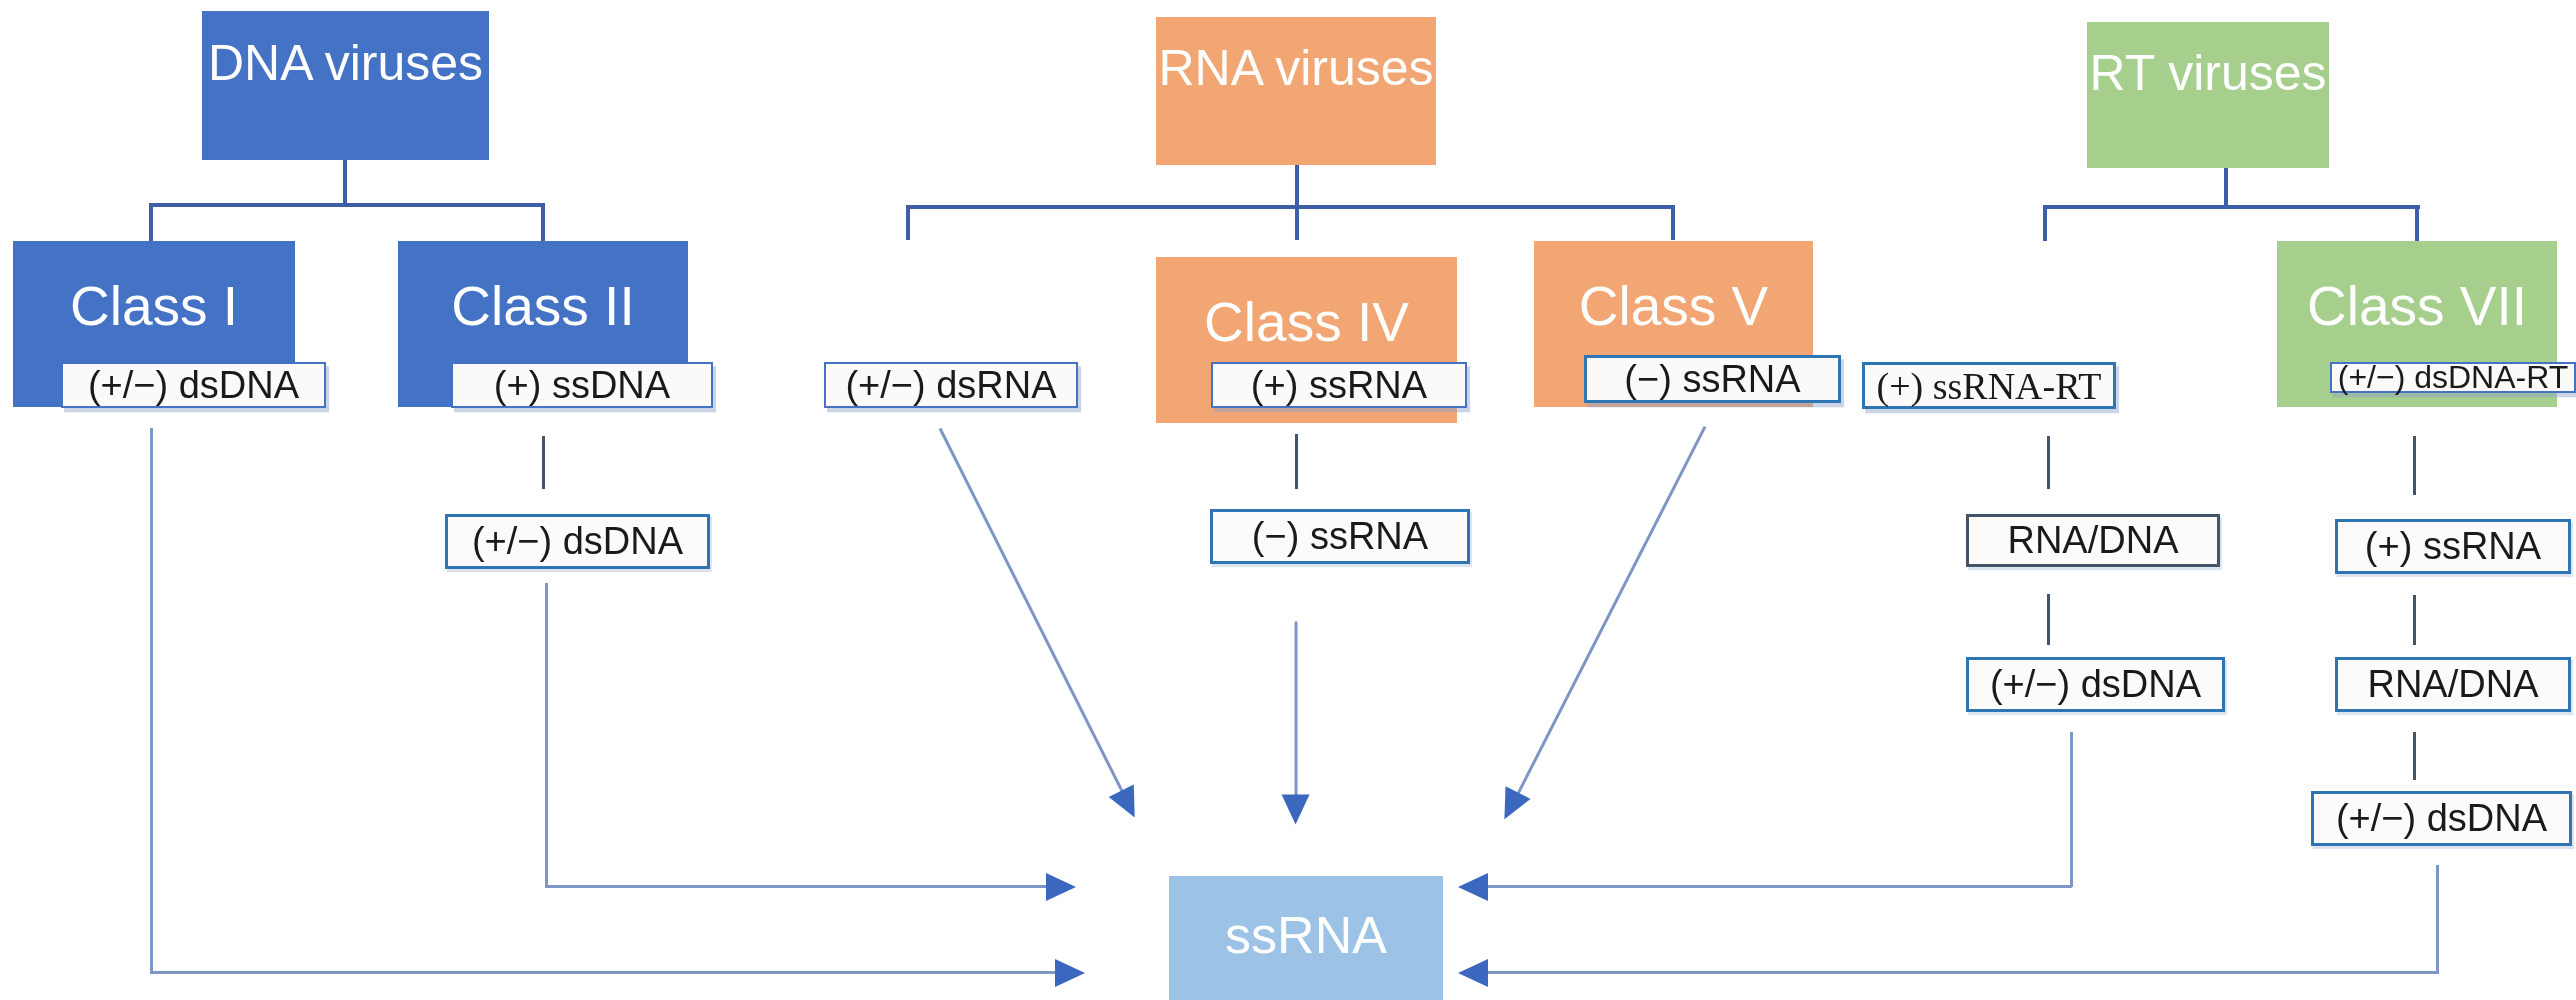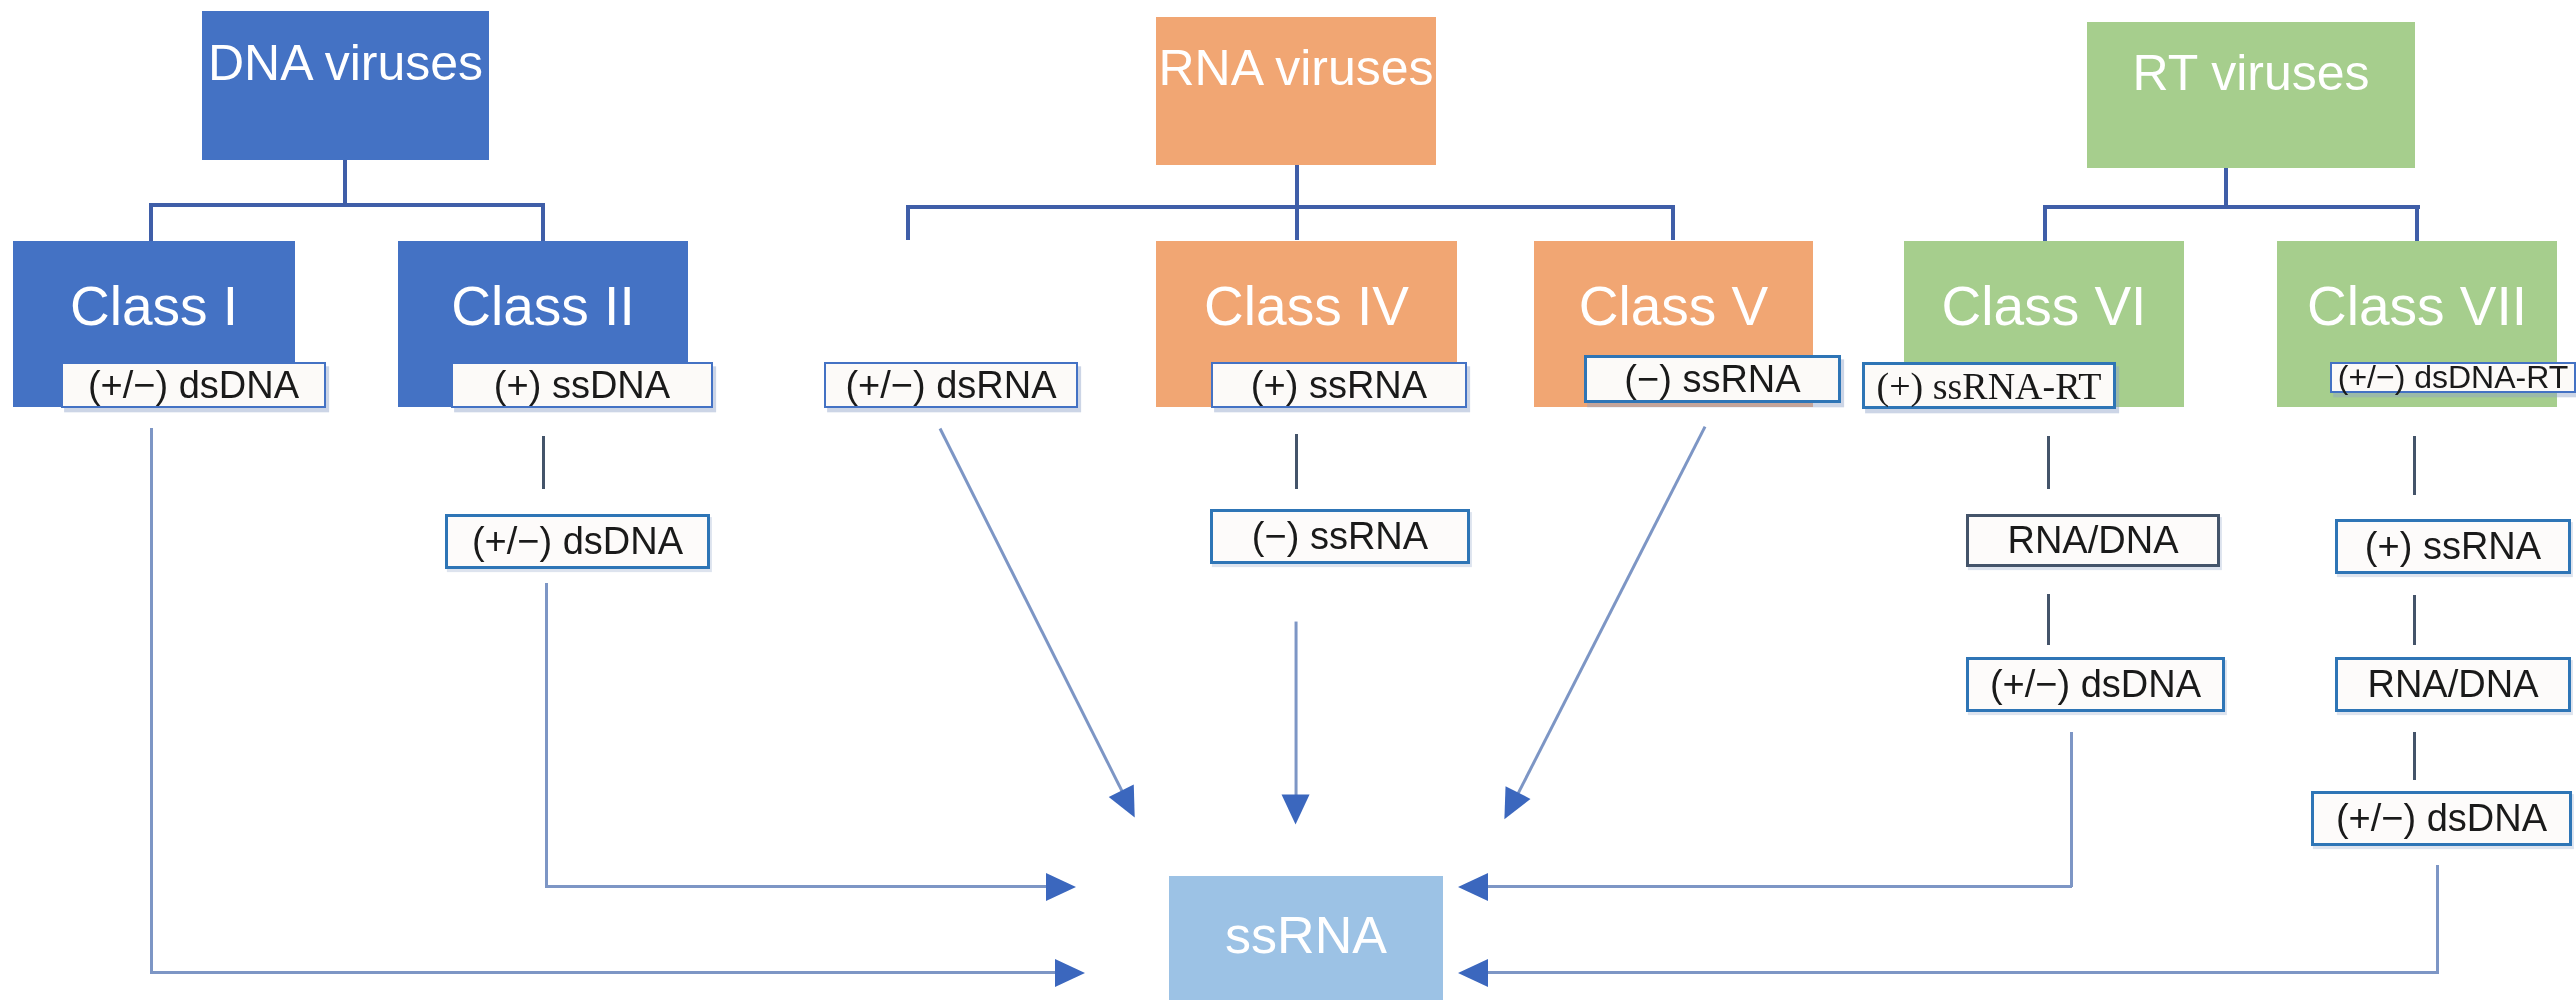--- a/index.html
+++ b/index.html
@@ -113,38 +113,35 @@
 
   <div class="aline" style="left:2436px;top:865px;width:3.1px;height:109px;"></div>
   <div class="aline arrow-left" style="left:1486px;top:971px;width:952px;"></div>
 
   <div class="bigbox topbox fill-dna" style="left:202px;top:11px;width:287px;height:149px;">
     <span>DNA viruses</span>
   </div>
   <div class="bigbox topbox fill-rna" style="left:1156px;top:16.7px;width:280px;height:148px;">
     <span>RNA viruses</span>
   </div>
-  <div class="bigbox topbox fill-rt" style="left:2087px;top:22px;width:328px;height:146px;text-align:center;">
+  <div class="bigbox topbox fill-rt" style="left:2087px;top:22px;width:242px;height:146px;text-align:center;">
     <span>RT viruses</span>
   </div>
 
   <div class="bigbox classbox fill-dna" style="left:13px;top:241px;width:282px;height:166px;">
     <span>Class I</span>
   </div>
   <div class="bigbox classbox fill-dna" style="left:398px;top:241px;width:290px;height:166px;">
     <span>Class II</span>
   </div>
-  <div class="bigbox classbox fill-rna" style="left:1156px;top:241px;width:301px;height:166px;">
+  <div class="bigbox classbox fill-rna" style="left:1156px;top:257px;width:301px;height:166px;">
     <span>Class IV</span>
   </div>
   <div class="bigbox classbox fill-rna" style="left:1534px;top:241px;width:279px;height:166px;">
     <span>Class V</span>
-  </div>
-  <div class="bigbox classbox fill-rt" style="left:1904px;top:241px;width:280px;height:166px;">
-    <span>Class VI</span>
   </div>
   <div class="bigbox classbox fill-rt" style="left:2277px;top:241px;width:280px;height:166px;">
     <span>Class VII</span>
   </div>
 
   <div class="tag" style="left:61px;top:362px;width:265px;height:46px;">
     <span>(+/−) dsDNA</span>
   </div>
   <div class="tag" style="left:451px;top:362px;width:262px;height:46px;">
     <span>(+) ssDNA</span>

